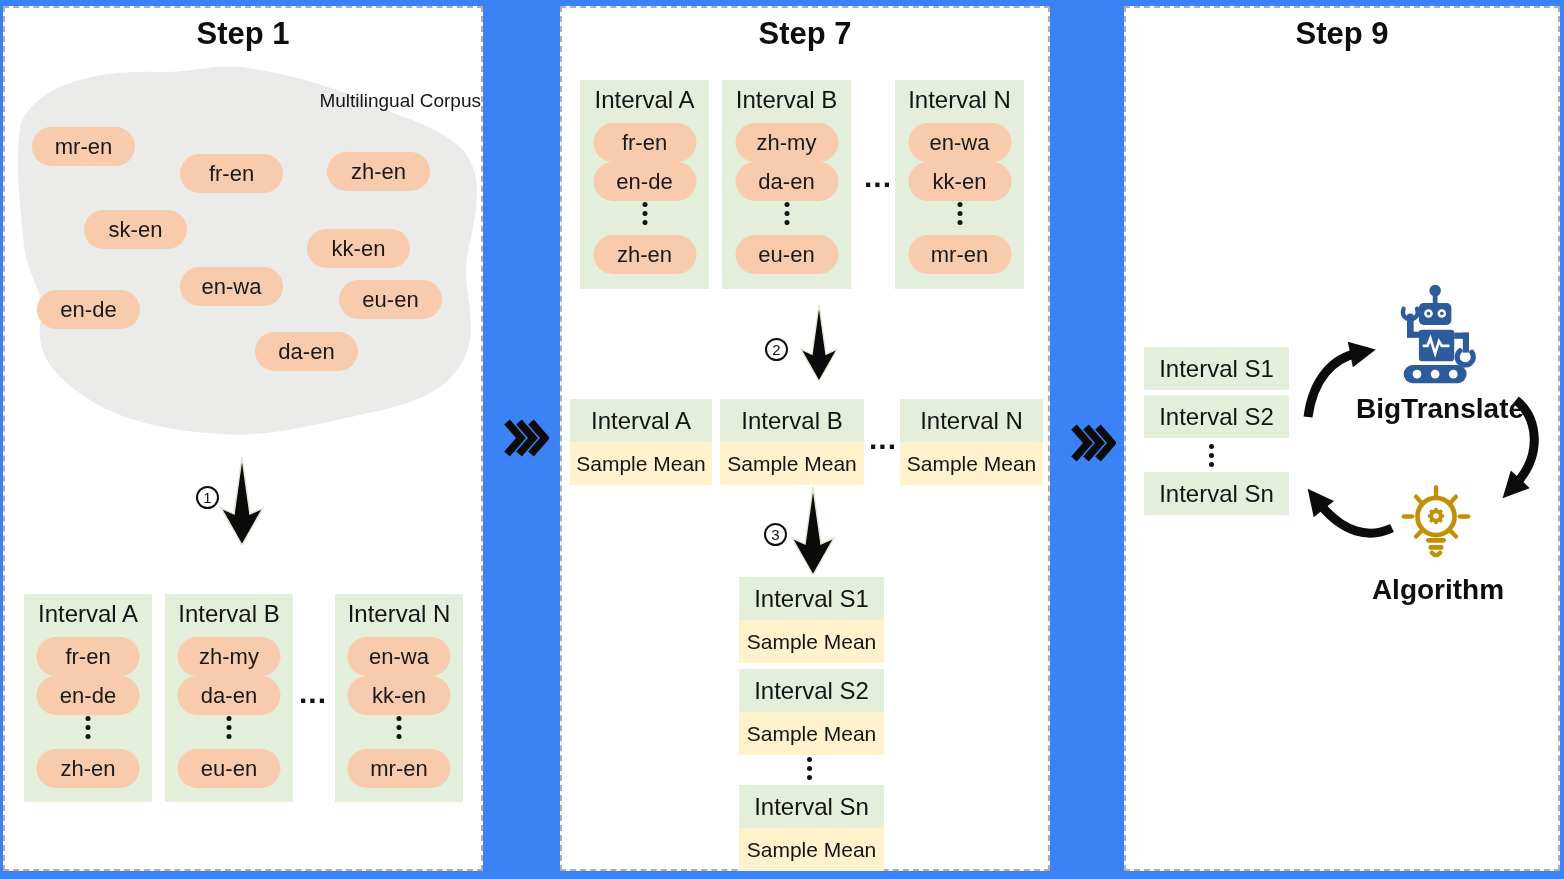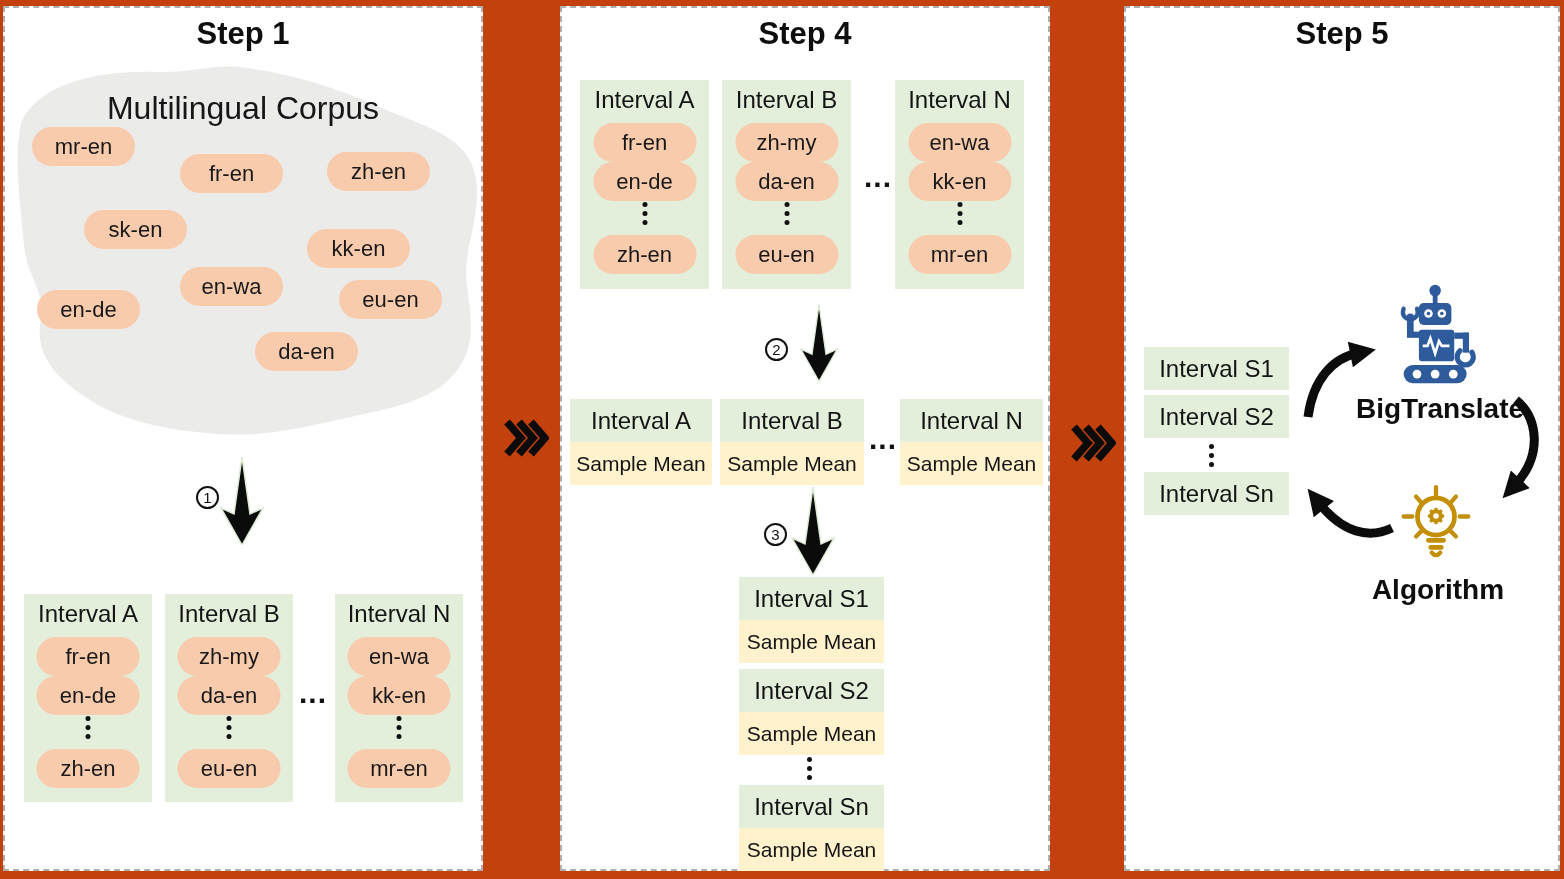--- a/index.html
+++ b/index.html
@@ -1,26 +1,26 @@
 <!DOCTYPE html>
 <html><head>
 <meta charset="utf-8">
 <style>
   html,body{margin:0;padding:0;background:#fff;}
-  .figure{position:relative;width:1564px;height:879px;background:#c2410c;overflow:hidden;
+  .figure{position:relative;width:1564px;height:879px;background:#3b82f6;overflow:hidden;
           font-family:"Liberation Sans",sans-serif;color:#111;}
   .panel{position:absolute;top:6px;height:865px;border:2px dashed #aeaeae;background:#fff;box-sizing:border-box;}
   #panel-step1{left:3px;width:480px;}
   #panel-step2{left:560px;width:490px;}
   #panel-step3{left:1124px;width:436px;}
   .step-title{position:absolute;top:8px;left:0;width:100%;text-align:center;
               font-size:31px;font-weight:bold;color:#0e0e0e;}
   .abs{position:absolute;}
   .corpus-blob-svg{position:absolute;left:2px;top:50px;}
-  .corpus-label{position:absolute;top:82px;left:0;width:100%;text-align:center;font-size:32px;color:#161616;}
+  .corpus-label{position:absolute;top:82px;left:0;width:100%;text-align:right;font-size:19px;color:#161616;}
   .pill{position:absolute;width:103px;height:39px;background:#F8CBAD;border-radius:19.5px;
         display:flex;align-items:center;justify-content:center;font-size:22px;color:#191919;}
   .interval-box{position:absolute;width:128px;height:208px;background:#E3EFDA;}
   .interval-box.w129{width:129px;height:209px;}
   .ib-title{position:absolute;top:6px;left:0;width:100%;text-align:center;font-size:24px;color:#141414;}
   .ib-pill{position:absolute;left:50%;transform:translateX(-50%);width:103px;height:39px;background:#F8CBAD;
            border-radius:19.5px;display:flex;align-items:center;justify-content:center;font-size:22px;color:#191919;}
   .ib-p1{top:43px;} .ib-p2{top:82px;} .ib-p3{top:155px;}
   .vdots{position:absolute;display:flex;flex-direction:column;align-items:center;gap:4px;}
   .vdots i{width:5px;height:5px;background:#111;border-radius:50%;}
@@ -108,21 +108,21 @@
 
   <svg class="abs" style="left:503px;top:418px" width="46" height="40" viewBox="0 0 46 40">
     <g stroke="#0b0b0b" stroke-width="7.5" fill="none">
       <polyline points="4,4 18,20 4,36"></polyline>
       <polyline points="16,4 30,20 16,36"></polyline>
       <polyline points="28,4 42,20 28,36"></polyline>
     </g>
   </svg>
 
   <div class="panel" id="panel-step2">
-    <div class="step-title">Step 4</div>
+    <div class="step-title">Step 7</div>
 
     <div class="interval-box w129" style="left:18px;top:72px">
       <div class="ib-title">Interval A</div>
       <div class="ib-pill ib-p1">fr-en</div>
       <div class="ib-pill ib-p2">en-de</div>
       <div class="vdots ib-dots">
           <i></i>
           <i></i>
           <i></i>
         </div>
@@ -197,21 +197,21 @@
 
   <svg class="abs" style="left:1070px;top:423px" width="46" height="40" viewBox="0 0 46 40">
     <g stroke="#0b0b0b" stroke-width="7.5" fill="none">
       <polyline points="4,4 18,20 4,36"></polyline>
       <polyline points="16,4 30,20 16,36"></polyline>
       <polyline points="28,4 42,20 28,36"></polyline>
     </g>
   </svg>
 
   <div class="panel" id="panel-step3">
-    <div class="step-title">Step 5</div>
+    <div class="step-title">Step 9</div>
 
     <div class="s3-row" style="left:18px;top:339px">Interval S1</div>
     <div class="s3-row" style="left:18px;top:387px">Interval S2</div>
     <div class="vdots" style="left:83px;top:436px">
         <i></i>
         <i></i>
         <i></i>
       </div>
     <div class="s3-row" style="left:18px;top:464px">Interval Sn</div>
 

